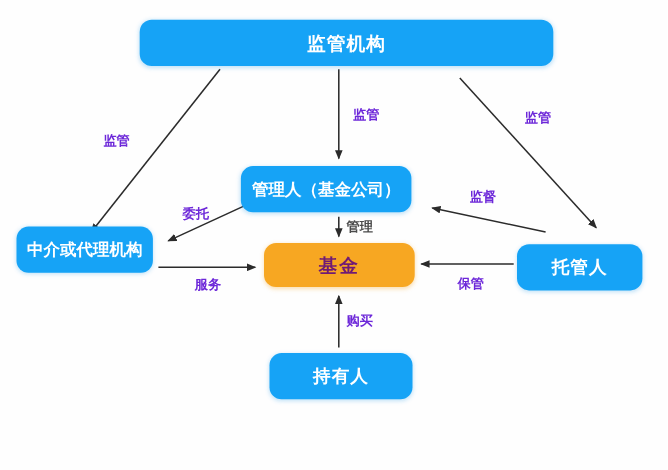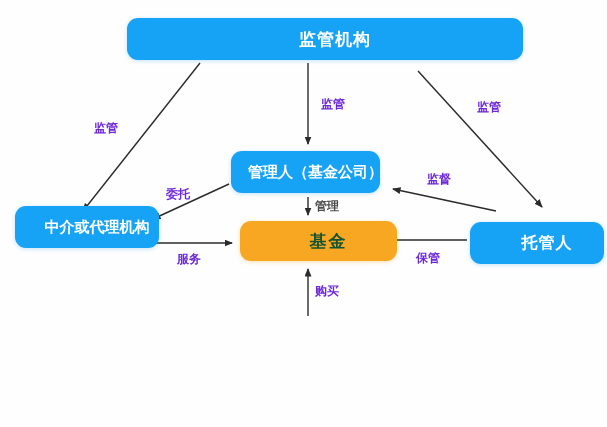--- a/index.html
+++ b/index.html
@@ -11,25 +11,25 @@
   }
   html,body{margin:0;padding:0;background:#ffffff;}
   .stage{
     position:relative;width:607px;height:427px;background:#fefefe;overflow:hidden;
     font-family:"DejaVu Sans","Liberation Sans",sans-serif;
   }
   .node{
     position:absolute;display:flex;align-items:center;justify-content:center;
     background:var(--node-blue);color:#ffffff;font-weight:bold;
     border-radius:11px;box-shadow:0 1px 4px rgba(30,150,230,.28);
-    letter-spacing:1px;white-space:nowrap;padding-left:20px;
+    letter-spacing:1px;white-space:nowrap;
   }
-  .node.orange{background:var(--node-orange);color:#14532d;box-shadow:0 1px 4px rgba(240,160,30,.35);}
+  .node.orange{background:var(--node-orange);color:#701a75;box-shadow:0 1px 4px rgba(240,160,30,.35);}
   .n-regulator{left:127px;top:18px;width:376px;height:42px;font-size:17px;}
-  .n-manager  {left:231px;top:151px;width:129px;height:42px;font-size:15px;letter-spacing:0;}
+  .n-manager  {left:219px;top:151px;width:155px;height:42px;font-size:15px;letter-spacing:0;}
   .n-agency   {left:15px;top:206px;width:124px;height:42px;font-size:15px;letter-spacing:0;}
   .n-fund     {left:240px;top:221px;width:137px;height:40px;font-size:17px;letter-spacing:2px;}
   .n-custodian{left:470px;top:222px;width:114px;height:42px;font-size:16px;text-align:right;}
   .n-holder   {left:245px;top:321px;width:130px;height:42px;font-size:16px;}
   .edges{position:absolute;left:0;top:0;width:607px;height:427px;pointer-events:none;}
   .edge-label{
     position:absolute;font-size:12px;font-weight:bold;color:#6d28d9;white-space:nowrap;
   }
   .lbl-regulate-left {left:94px;top:120px;}
   .lbl-regulate-mid  {left:321px;top:96px;}
@@ -70,20 +70,21 @@
     <line x1="144" y1="243" x2="232" y2="243" marker-end="url(#ah)"></line>
     <line x1="467" y1="240" x2="383" y2="240" marker-end="url(#ah)"></line>
     <line x1="308" y1="316" x2="308" y2="269" marker-end="url(#ah)"></line>
   </svg>
 
   <div class="node n-regulator">监管机构</div>
   <div class="node n-manager">管理人（基金公司）</div>
   <div class="node n-agency">中介或代理机构</div>
   <div class="node orange n-fund">基金</div>
   <div class="node n-custodian">托管人</div>
+  <div class="node n-holder">持有人</div>
 
   <span class="edge-label lbl-regulate-left">监管</span>
   <span class="edge-label lbl-regulate-mid">监管</span>
   <span class="edge-label lbl-regulate-right">监管</span>
   <span class="edge-label lbl-entrust">委托</span>
   <span class="edge-label lbl-supervise">监督</span>
   <span class="edge-label lbl-manage">管理</span>
   <span class="edge-label lbl-service">服务</span>
   <span class="edge-label lbl-custody">保管</span>
   <span class="edge-label lbl-purchase">购买</span>

